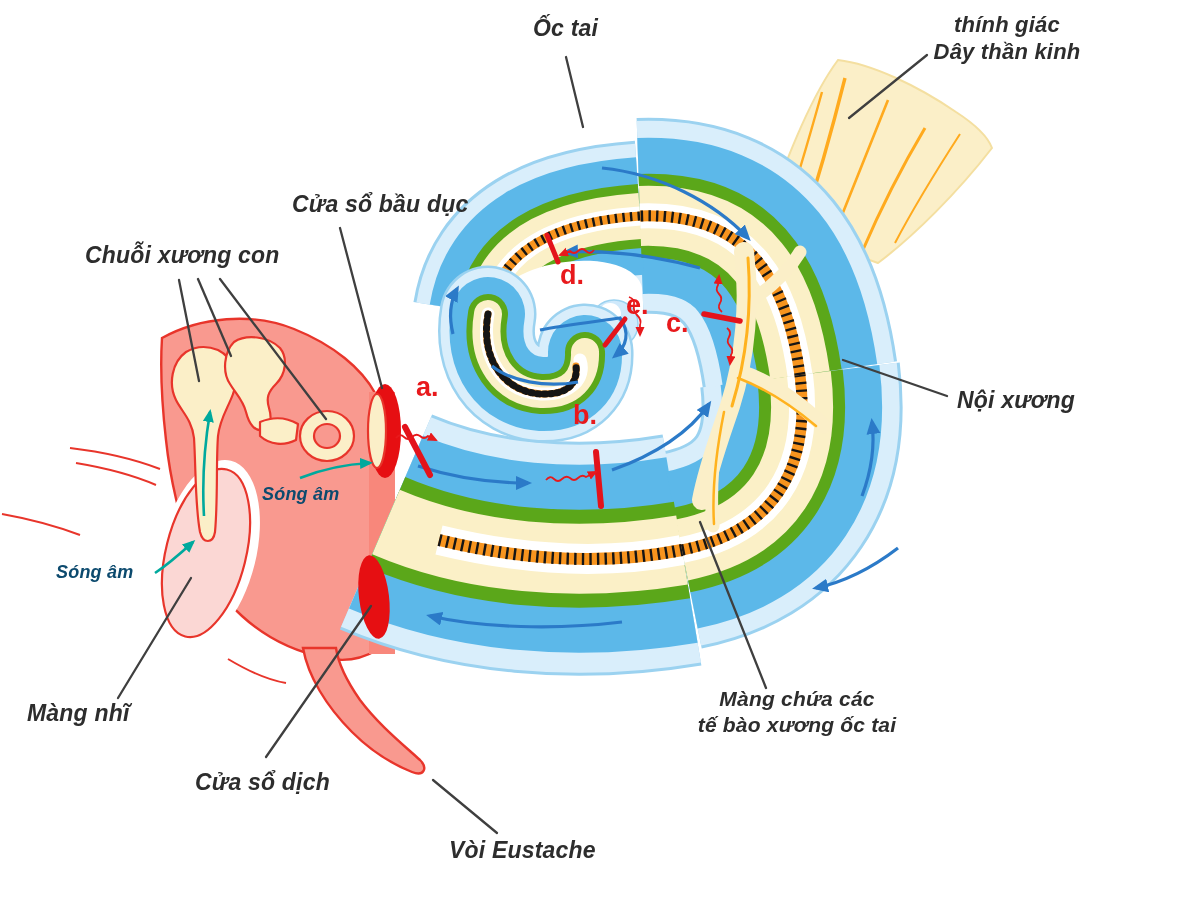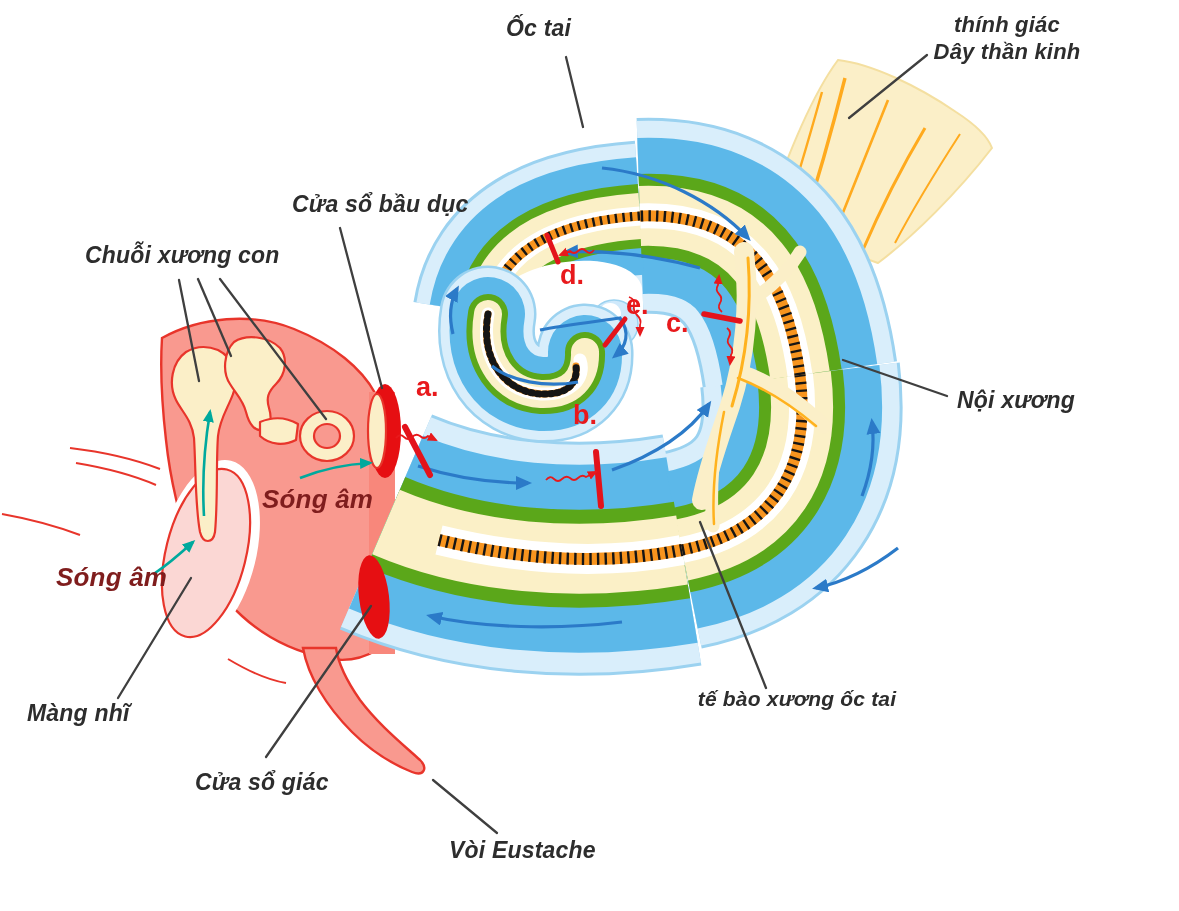--- a/index.html
+++ b/index.html
@@ -5,28 +5,28 @@
   html,body{margin:0;padding:0;background:#ffffff;}
   .stage{
     position:relative;width:1179px;height:911px;background:#ffffff;overflow:hidden;
     font-family:"Liberation Sans",sans-serif;
   }
   .stage svg{position:absolute;left:0;top:0;}
   .lbl{
     position:absolute;font-weight:bold;font-style:italic;font-size:23px;
     color:#2d2d2d;white-space:nowrap;letter-spacing:.2px;
   }
-  .lbl.navy{color:#7f1d1d;font-size:26px;}
+  .lbl.navy{color:#0c4a6e;font-size:18px;}
   .lbl.center{text-align:center;white-space:normal;line-height:1.22;}
   .letter{
     position:absolute;color:#E8191C;font-size:27px;font-style:normal;
     font-weight:600;font-family:"Liberation Sans",sans-serif;
   }
   
-  .p-octai{left:506px;top:15px;text-align:right;}
+  .p-octai{left:533px;top:15px;text-align:right;}
   .p-day{left:918px;top:12px;width:178px;font-size:22px;}
   .p-bauduc{left:256px;top:191px;margin-left:36px;}
   .p-chuoi{left:85px;top:242px;text-align:center;}
   .p-song1{left:262px;top:484px;}
   .p-song2{left:56px;top:562px;}
   .p-mangnhi{left:27px;top:700px;text-align:right;}
   .p-tron{left:195px;top:769px;}
   .p-voi{left:449px;top:837px;}
   .p-noidich{left:957px;top:387px;}
   .p-mangchua{left:686px;top:686px;width:222px;font-size:21px;}
@@ -236,24 +236,25 @@
   <div class="lbl p-octai">Ốc tai</div>
   <div class="lbl center p-day">
     <div>thính giác</div>
     <div>Dây thần kinh</div>
   </div>
   <div class="lbl p-bauduc">Cửa sổ bầu dục</div>
   <div class="lbl p-chuoi">Chuỗi xương con</div>
   <div class="lbl navy p-song1">Sóng âm</div>
   <div class="lbl navy p-song2">Sóng âm</div>
   <div class="lbl p-mangnhi">Màng nhĩ</div>
-  <div class="lbl p-tron">Cửa sổ giác</div>
+  <div class="lbl p-tron">Cửa sổ dịch</div>
   <div class="lbl p-voi">Vòi Eustache</div>
   <div class="lbl p-noidich">Nội xương</div>
   <div class="lbl center p-mangchua">
+    <div>Màng chứa các</div>
     <div>tế bào xương ốc tai</div>
   </div>
 
   <div class="letter p-a">a.</div>
   <div class="letter p-b">b.</div>
   <div class="letter p-c">c.</div>
   <div class="letter p-d">d.</div>
   <div class="letter p-e">e.</div>
 </div>
 

